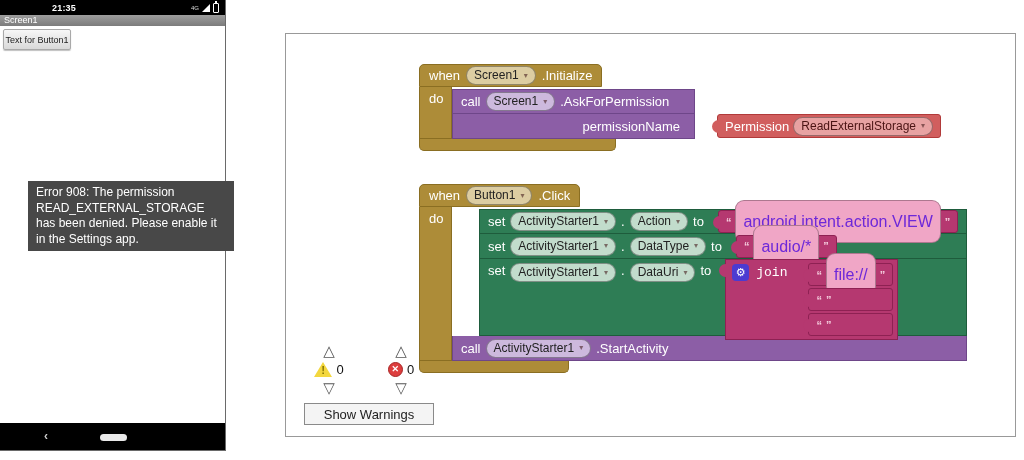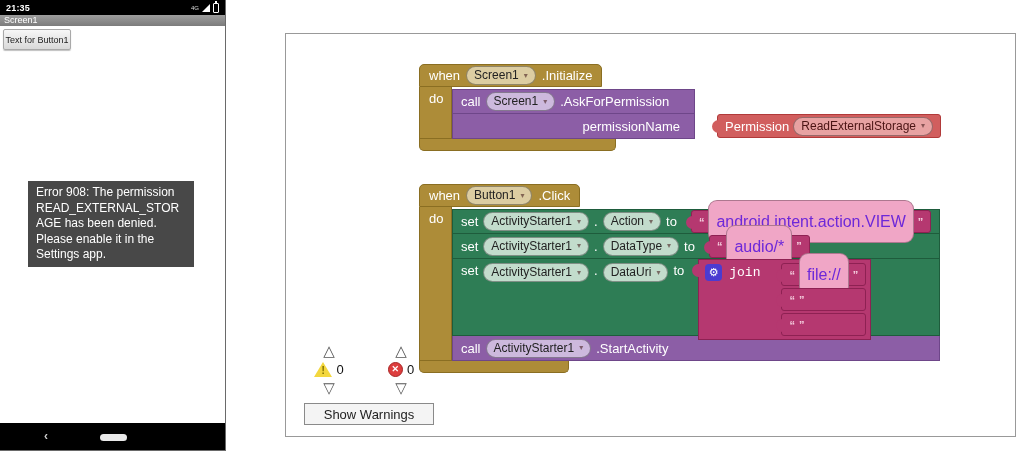--- a/index.html
+++ b/index.html
@@ -2,45 +2,45 @@
 <html style="--gold: #AD8C38; --gold_dark: #8A6E22; --gold_light: #DCCDA2; --purple: #8C5EA6; --purple_dark: #6E4689; --purple_light: #CDB9DD; --green: #2E7D55; --green_dark: #1E5C3C; --green_light: #C2DCCC; --magenta: #B53870; --magenta_dark: #8E2153; --pink: #F0A6C6; --red: #D15E5E; --red_dark: #B13A3A; --red_light: #E8A2A2; --gear_blue: #4B3BD1;"><head>
 <meta charset="utf-8">
 <style>
   * { margin:0; padding:0; box-sizing:border-box; }
   html,body { background:#fff; font-family:"Liberation Sans", sans-serif; }
   #stage { position:relative; width:1024px; height:460px; background:#fff; overflow:hidden; }
 
   
   .phone { position:absolute; left:0; top:0; width:226px; height:451px; background:#fff; border:1px solid #6a6a6a; border-top:none; border-left:none; }
   .statusbar { position:absolute; left:0; top:0; width:100%; height:15px; background:#000; color:#fff; display:flex; align-items:center; justify-content:space-between; padding:0 6px; }
-  .time { font-size:9px; font-weight:bold; letter-spacing:.2px; }
+  .time { font-size:9px; font-weight:bold; letter-spacing:.2px;margin-left:46px; }
   .sb-right { display:flex; align-items:center; gap:3px; }
   .net { font-size:6px; color:#ddd; }
   .sig { width:0; height:0; border-left:8px solid transparent; border-bottom:8px solid #fff; }
   .batt { width:6px; height:10px; border:1px solid #fff; border-radius:1px; position:relative; }
   .batt::before { content:""; position:absolute; left:1px; top:-3px; width:2px; height:2px; background:#fff; }
   .titlebar { position:absolute; left:0; top:15px; width:100%; height:11px; background:linear-gradient(#9d9d9d,#7c7c7c); color:#fff; font-size:9px; line-height:11px; padding-left:4px; }
   .app-btn { position:absolute; left:3px; top:29px; width:68px; height:21px; background:linear-gradient(#f7f7f7,#d9d9d9); border:1px solid #a9a9a9; border-radius:2px; box-shadow:0 1px 1px rgba(0,0,0,.25); font-size:9px; color:#222; display:flex; align-items:center; justify-content:center; }
-  .toast { position:absolute; left:28px; top:181px; width:166px; background:#484848; color:#fff; font-size:12px; line-height:15.5px; padding:4px 8px; overflow-wrap:anywhere; }
+  .toast { position:absolute; left:28px; top:181px; width:206px; background:#484848; color:#fff; font-size:12px; line-height:15.5px; padding:4px 8px; overflow-wrap:anywhere; }
   .navbar { position:absolute; left:0; top:423px; width:100%; height:27px; background:#000; }
   .nav-back { position:absolute; left:44px; top:6px; color:#ccc; font-size:12px; font-weight:bold; }
   .nav-pill { position:absolute; left:100px; top:11px; width:27px; height:7px; background:#e9e9e9; border-radius:4px; }
 
   
   .canvas { position:absolute; left:285px; top:33px; width:731px; height:404px; background:#fff; border:1px solid #999; }
   .cluster { position:absolute; }
   .hd { display:inline-flex; align-items:center; gap:6px; height:23px; padding:0 9px; background:var(--gold); border:1px solid var(--gold_dark); border-radius:5px 5px 0 0; color:#fff; font-size:13px; white-space:nowrap; }
   .bodyrow { display:flex; align-items:stretch; }
   .do-col { width:33px; background:var(--gold); border:1px solid var(--gold_dark); border-top:none; color:#fff; font-size:13px; padding:4px 0 0 9px; }
   .inner { padding-top:2px; }
   .foot { height:12px; background:var(--gold); border:1px solid var(--gold_dark); border-top:none; border-radius:0 0 5px 5px; }
 
   .brow { display:flex; align-items:center; gap:5px; height:25px; padding:0 8px; color:#fff; font-size:13px; white-space:nowrap; }
   .purple-b { background:var(--purple); border:1px solid var(--purple_dark); }
-  .green-b  { background:var(--green);  border:1px solid var(--green_dark); }
+  .green-b  { background:var(--green);  border:1px solid var(--green_dark);margin-left:27px; }
   .stack > div + div { border-top:none; }
 
   .field { display:inline-flex; align-items:center; gap:5px; border-radius:10px; padding:1px 7px; font-size:12px; color:#222; border:1px solid rgba(0,0,0,.35); line-height:1.25; }
   .f-gold   { background:var(--gold_light); }
   .f-purple { background:var(--purple_light); }
   .f-green  { background:var(--green_light); }
   .f-red    { background:var(--red_light); color:#4b1414; }
   .dd { font-size:8px; color:rgba(70,30,30,.6); }
 
   .vblock { position:relative; display:inline-flex; align-items:center; gap:4px; height:23px; padding:0 7px; border-radius:3px; margin-left:9px; white-space:nowrap; }

